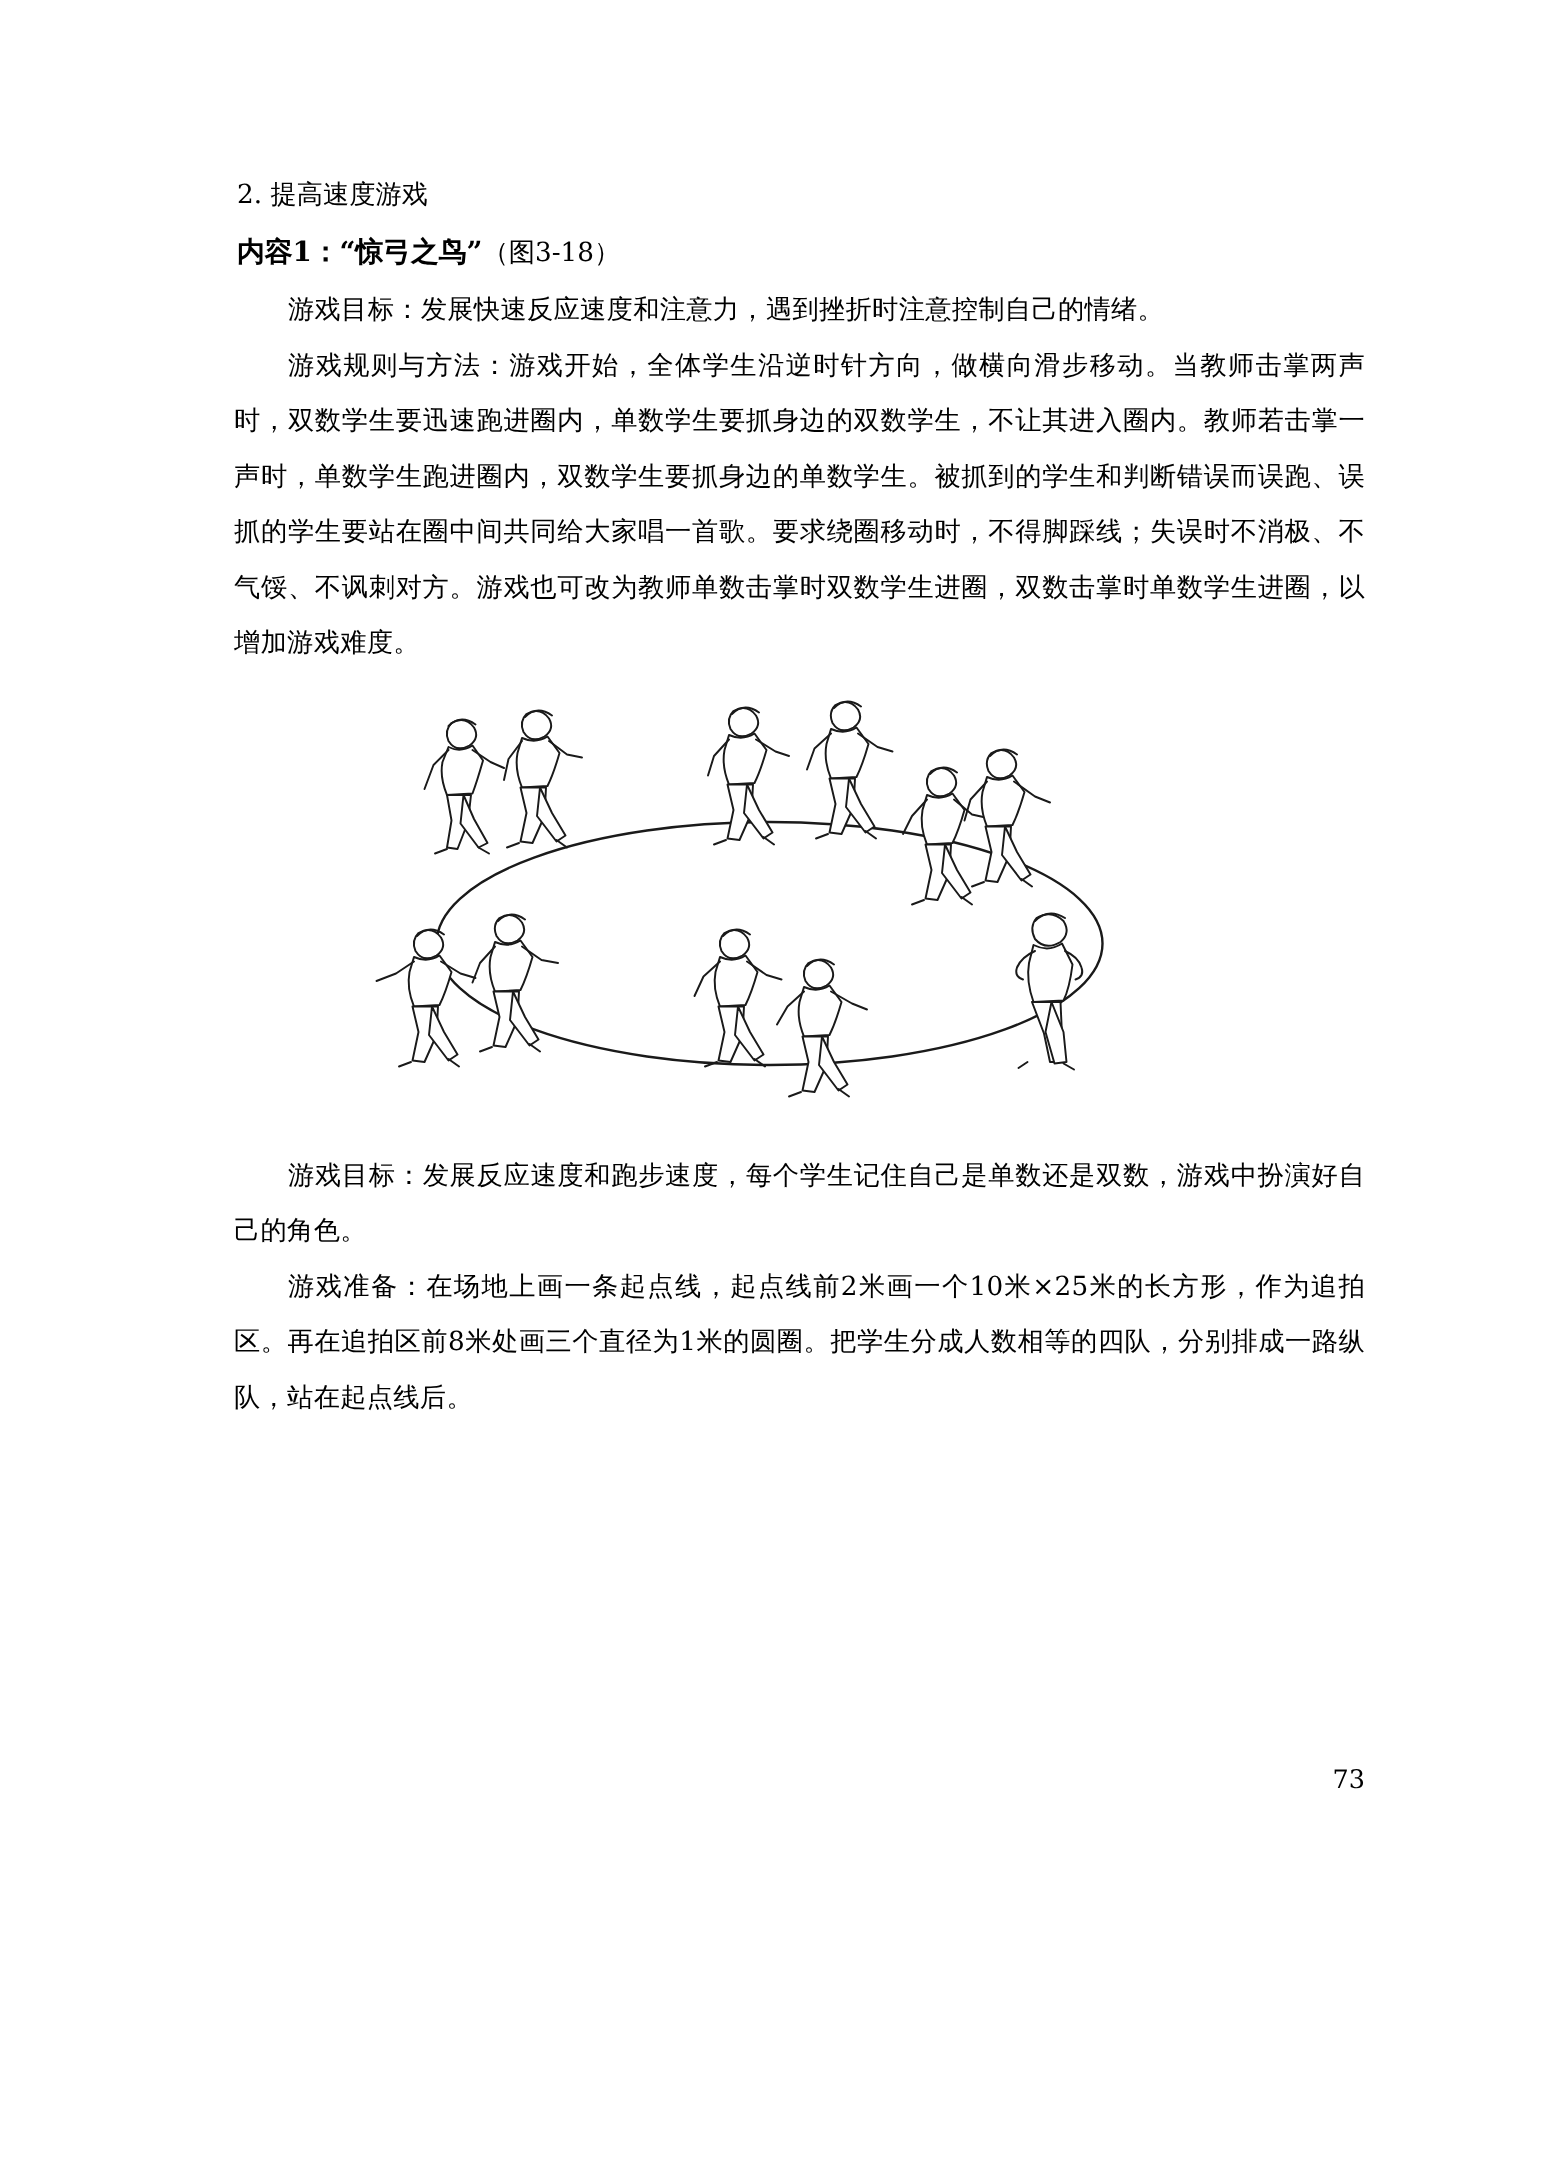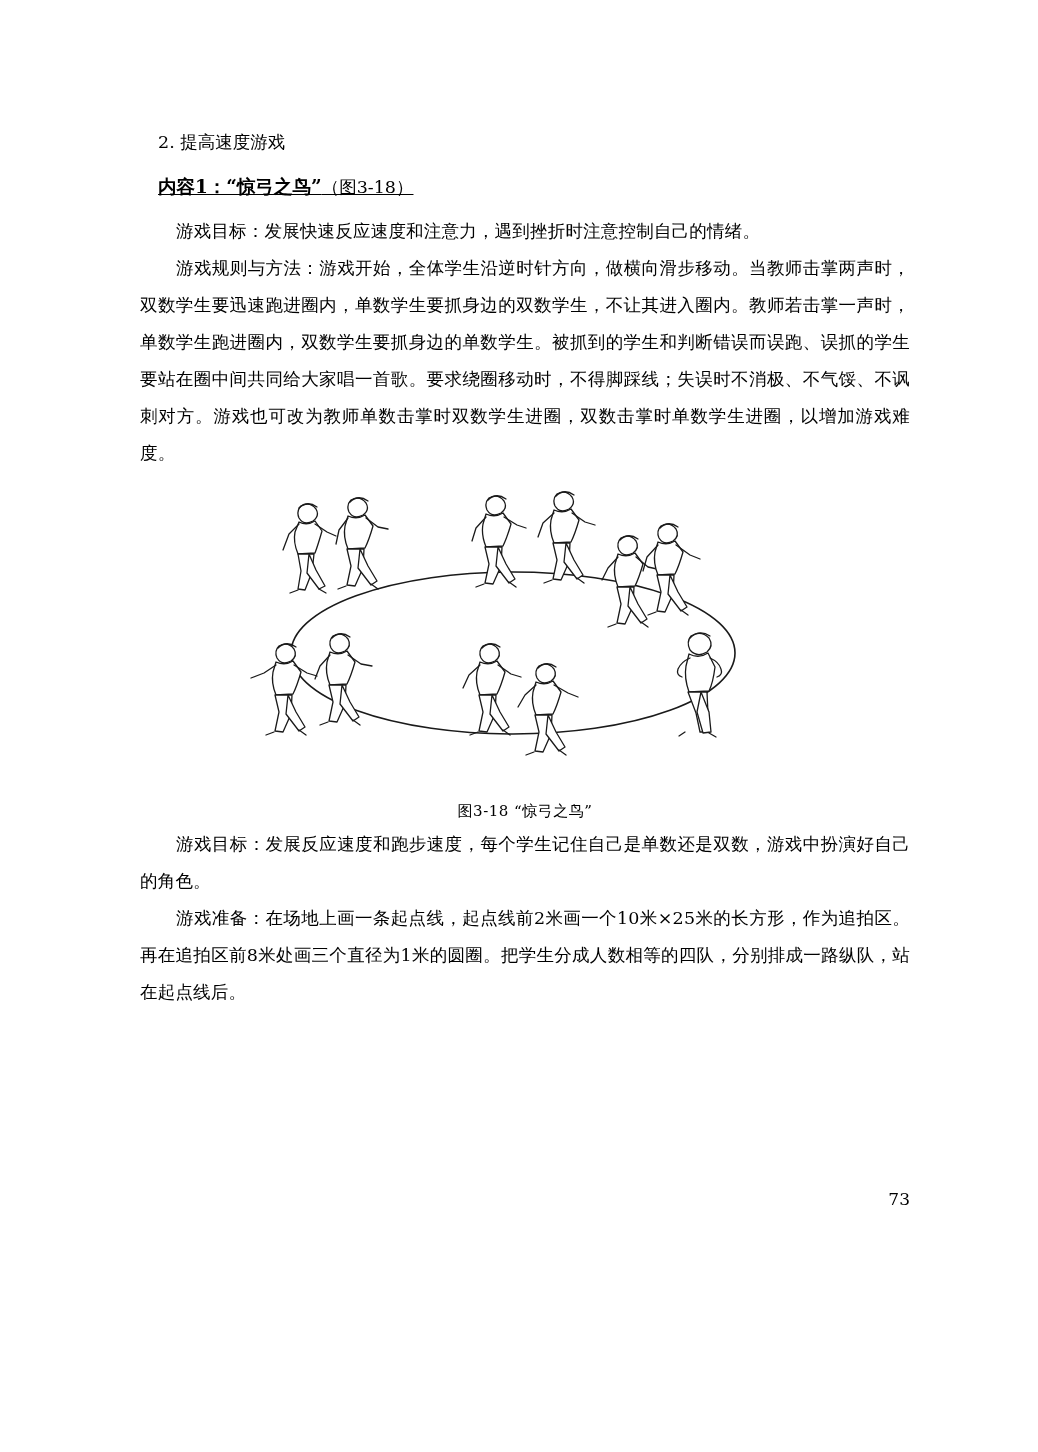--- a/index.html
+++ b/index.html
@@ -10,52 +10,52 @@
   body {
     width: 1038px;
     height: 1452px;
     position: relative;
     font-family: "DejaVu Serif", "Liberation Serif", serif;
     color: #000000;
     overflow: hidden;
   }
   .page {
     position: absolute;
-    left: 0; top: 12px;
+    left: 0; top: 0;
     width: 1038px;
     height: 1259px;
   }
   .content {
     position: absolute;
     left: 140px;
     top: 112px;
     width: 770px;
   }
   .para {
     font-size: 17.5px;
     line-height: 37px;
     text-align: justify;
     text-justify: inter-ideograph;
     margin: 0 0 0 0;
     letter-spacing: 0.2px;
   }
   .indent {
     text-indent: 36px;
+    margin-left: 16px;
   }
   .heading-sub {
     font-size: 17.5px;
     line-height: 37px;
     text-indent: 18px;
   }
   .content-title {
     font-size: 18.5px;
-    line-height: 52px;
+    line-height: 40px;
     text-indent: 18px;
     font-weight: bold;
-    text-decoration: underline;
   }
   .content-title .normal {
     font-weight: normal;
     font-size: 17.5px;
   }
   .figure-wrap {
     margin-top: 18px;
     width: 770px;
     text-align: center;
   }
@@ -234,21 +234,20 @@
             <path class="fig-white" d="M12 24 q10 5 19 -1 l7 14 q-2 16 -6 24 l-20 1 q-5 -14 -3 -26 z"></path>
             <path d="M13 28 q-9 4 -12 11 q-2 6 4 8"></path>
             <path d="M33 28 q9 4 11 11 q2 6 -4 8"></path>
             <path class="fig-white" d="M11 62 l19 0 l1 22 l1 18 l-9 0 l-4 -19 z"></path>
             <path class="fig-white" d="M24 62 l8 20 l2 20 l-8 1 l-6 -21 z"></path>
             <path d="M8 102 l-6 4 M32 103 l7 4"></path>
           </g>
 
         </g>
       </svg>
-      <div class="figure-caption">图3-18  “惊弓之鸟”</div>
     </div>
 
 
     <p class="para indent">游戏目标：发展反应速度和跑步速度，每个学生记住自己是单数还是双数，游戏中扮演好自己的角色。</p>
 
     <p class="para indent">游戏准备：在场地上画一条起点线，起点线前2米画一个10米×25米的长方形，作为追拍区。再在追拍区前8米处画三个直径为1米的圆圈。把学生分成人数相等的四队，分别排成一路纵队，站在起点线后。</p>
 
 
   </div>
 

